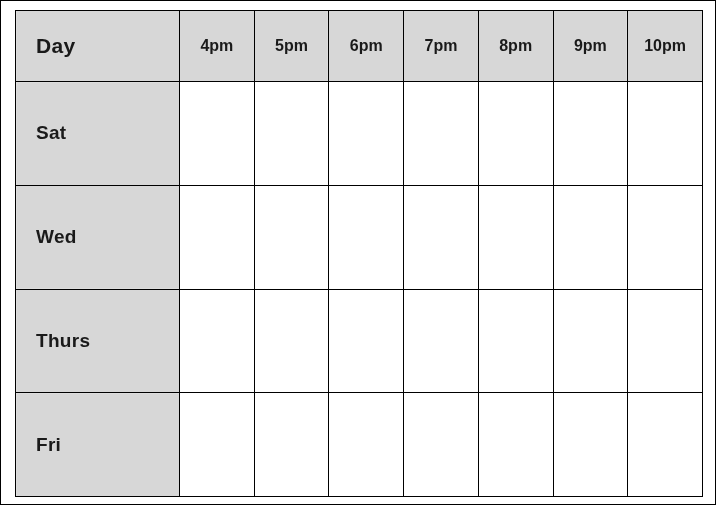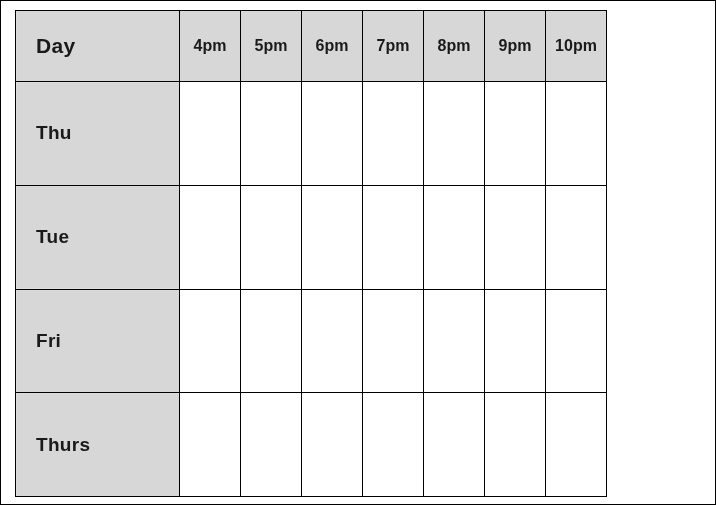--- a/index.html
+++ b/index.html
@@ -20,21 +20,21 @@
     width: 716px;
     height: 505px;
     box-sizing: border-box;
     border: 1px solid #000000;
     background: #ffffff;
   }
   table.schedule {
     position: absolute;
     left: 14px;
     top: 9px;
-    width: 592px;
+    width: 688px;
     height: 487px;
     border-collapse: collapse;
     table-layout: fixed;
     border-radius: 26px;
   }
   table.schedule td,
   table.schedule th {
     border: 1px solid #000000;
     padding: 0;
     margin: 0;
@@ -98,54 +98,54 @@
         <th class="hour-header gray-texture">5pm</th>
         <th class="hour-header gray-texture">6pm</th>
         <th class="hour-header gray-texture">7pm</th>
         <th class="hour-header gray-texture">8pm</th>
         <th class="hour-header gray-texture">9pm</th>
         <th class="hour-header gray-texture">10pm</th>
       </tr>
     </thead>
     <tbody>
       <tr>
-        <td class="day-label gray-texture">Thu</td>
+        <td class="day-label gray-texture">Sat</td>
         <td class="slot"></td>
         <td class="slot"></td>
         <td class="slot"></td>
         <td class="slot"></td>
         <td class="slot"></td>
         <td class="slot"></td>
         <td class="slot"></td>
       </tr>
       <tr>
-        <td class="day-label gray-texture">Tue</td>
+        <td class="day-label gray-texture">Wed</td>
+        <td class="slot"></td>
+        <td class="slot"></td>
+        <td class="slot"></td>
+        <td class="slot"></td>
+        <td class="slot"></td>
+        <td class="slot"></td>
+        <td class="slot"></td>
+      </tr>
+      <tr>
+        <td class="day-label gray-texture">Thurs</td>
         <td class="slot"></td>
         <td class="slot"></td>
         <td class="slot"></td>
         <td class="slot"></td>
         <td class="slot"></td>
         <td class="slot"></td>
         <td class="slot"></td>
       </tr>
       <tr>
         <td class="day-label gray-texture">Fri</td>
         <td class="slot"></td>
         <td class="slot"></td>
         <td class="slot"></td>
         <td class="slot"></td>
         <td class="slot"></td>
         <td class="slot"></td>
         <td class="slot"></td>
       </tr>
-      <tr>
-        <td class="day-label gray-texture">Thurs</td>
-        <td class="slot"></td>
-        <td class="slot"></td>
-        <td class="slot"></td>
-        <td class="slot"></td>
-        <td class="slot"></td>
-        <td class="slot"></td>
-        <td class="slot"></td>
-      </tr>
     </tbody>
   </table>
 </div>
 
 </body></html>

